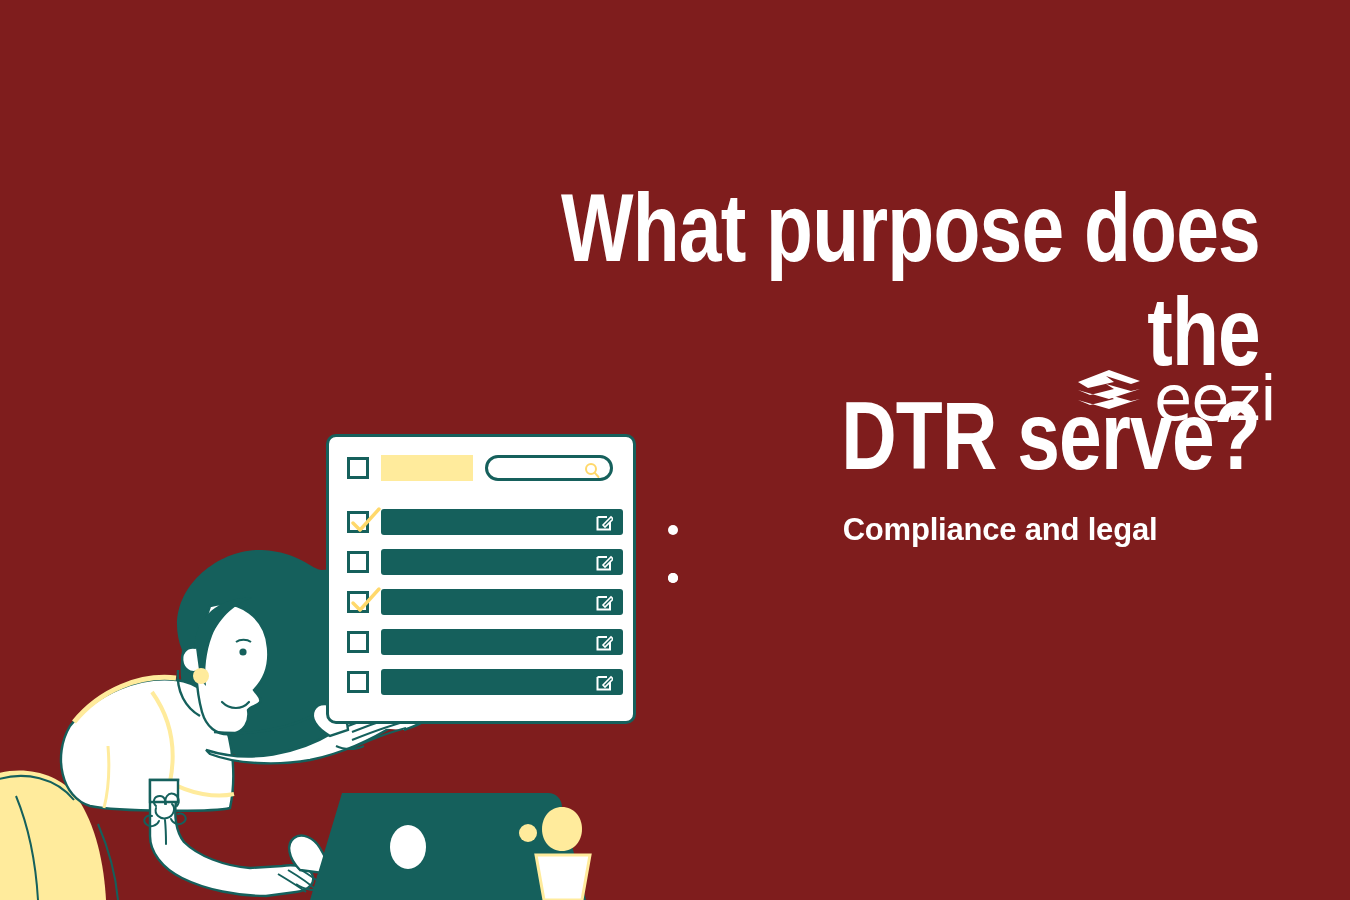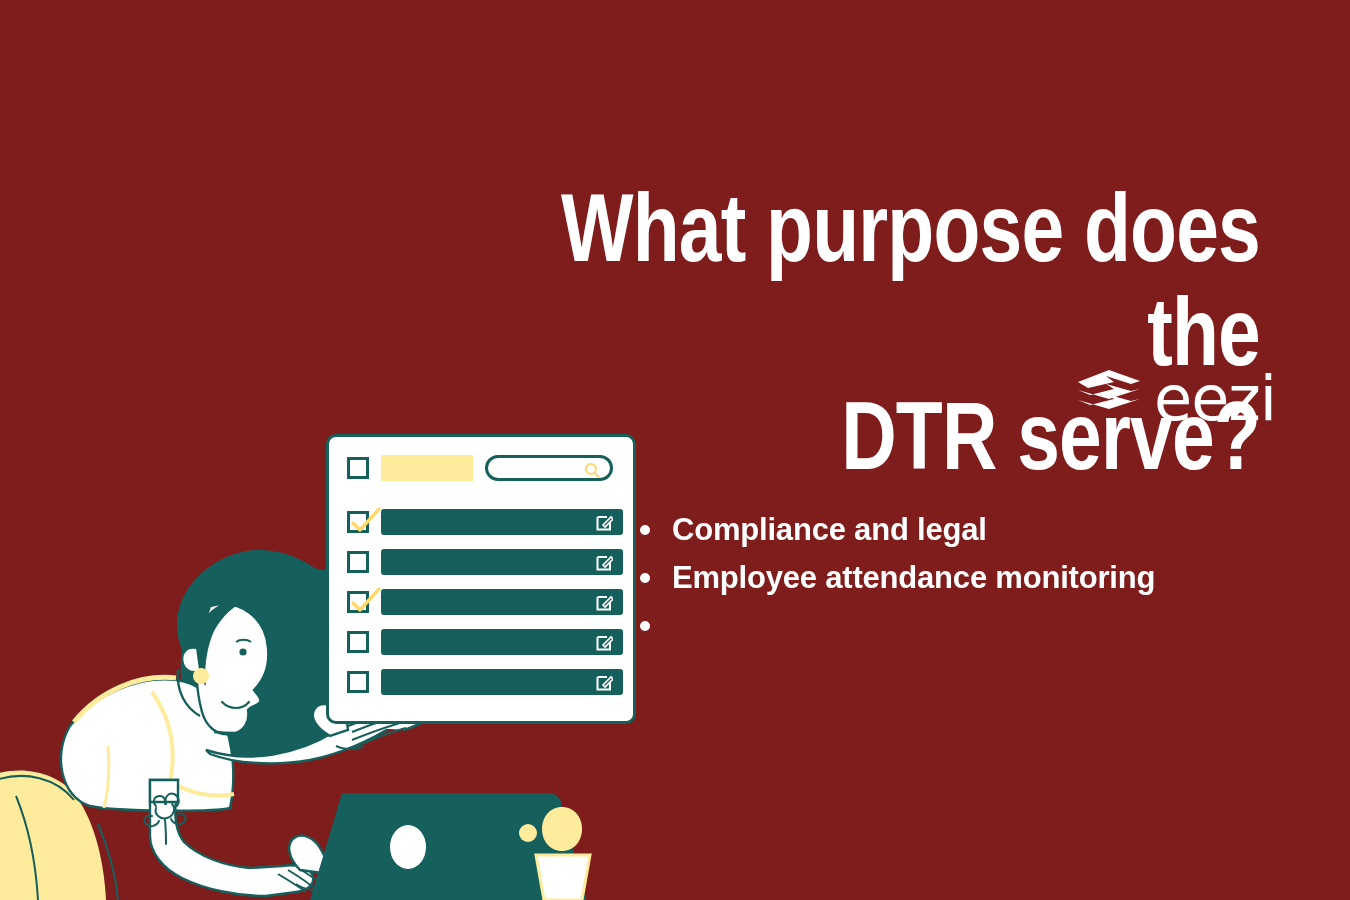--- a/index.html
+++ b/index.html
@@ -47,23 +47,24 @@
     font-size: 62px;
     font-weight: 400;
     line-height: 62px;
     letter-spacing: -1px;
     font-family: "DejaVu Sans", sans-serif;
   }
 
   
   .bullets {
     position: absolute;
-    left: 632px; top: 506px;
+    left: 660px; top: 506px;
     width: 640px;
     list-style: none;
+    text-align: center;
   }
   .bullets li {
     position: relative;
     color: #ffffff;
     font-size: 31px;
     font-weight: 700;
     line-height: 48px;
     padding-left: 40px;
     white-space: nowrap;
     font-family: "Liberation Sans", sans-serif;
@@ -348,20 +349,19 @@
     <span class="logo-word">eezi</span>
   </div>
 
   <ul class="bullets">
     <li>
       <span class="dot"></span>
       <span>Compliance and legal</span>
     </li>
     <li>
       <span class="dot"></span>
-      <span>Employee attendance monitoring</span>
     </li>
     <li>
       <span class="dot"></span>
     </li>
   </ul>
 
 </div>
 
 </body></html>

